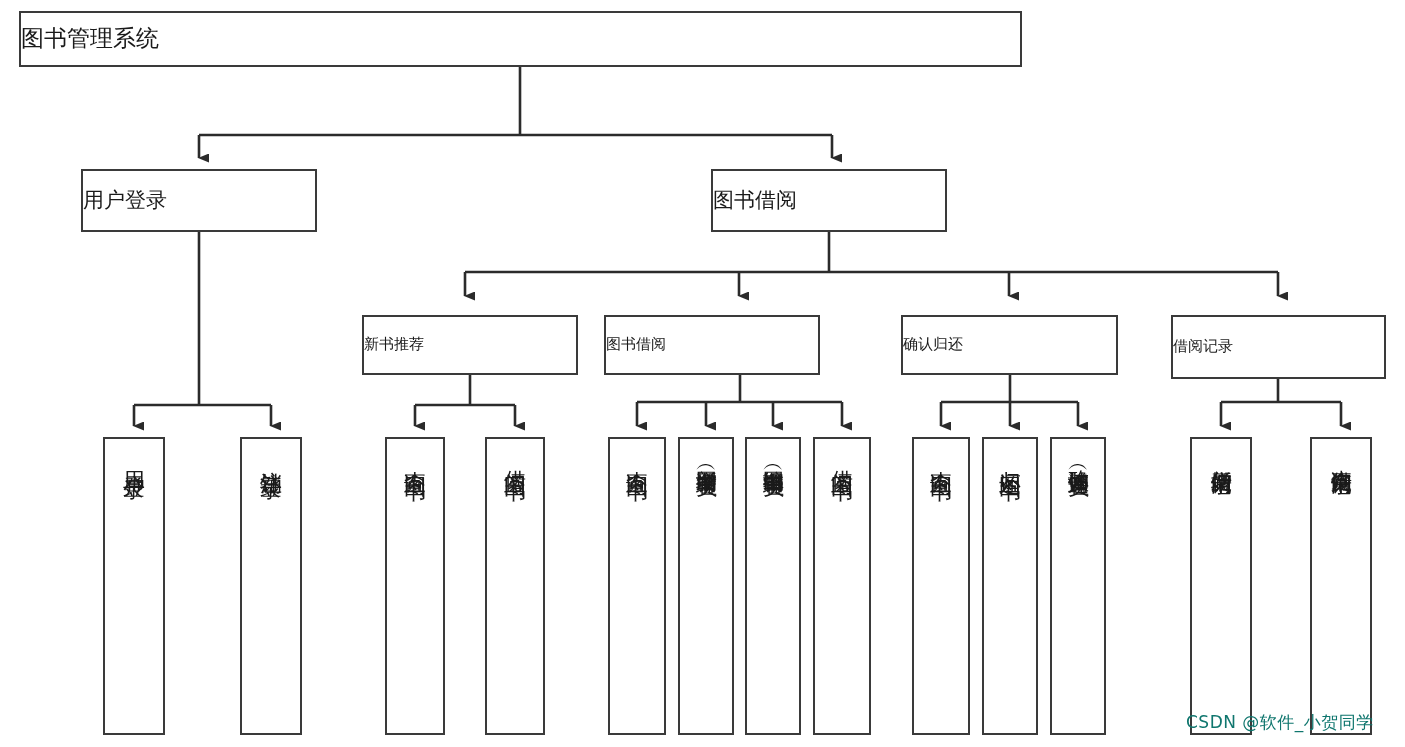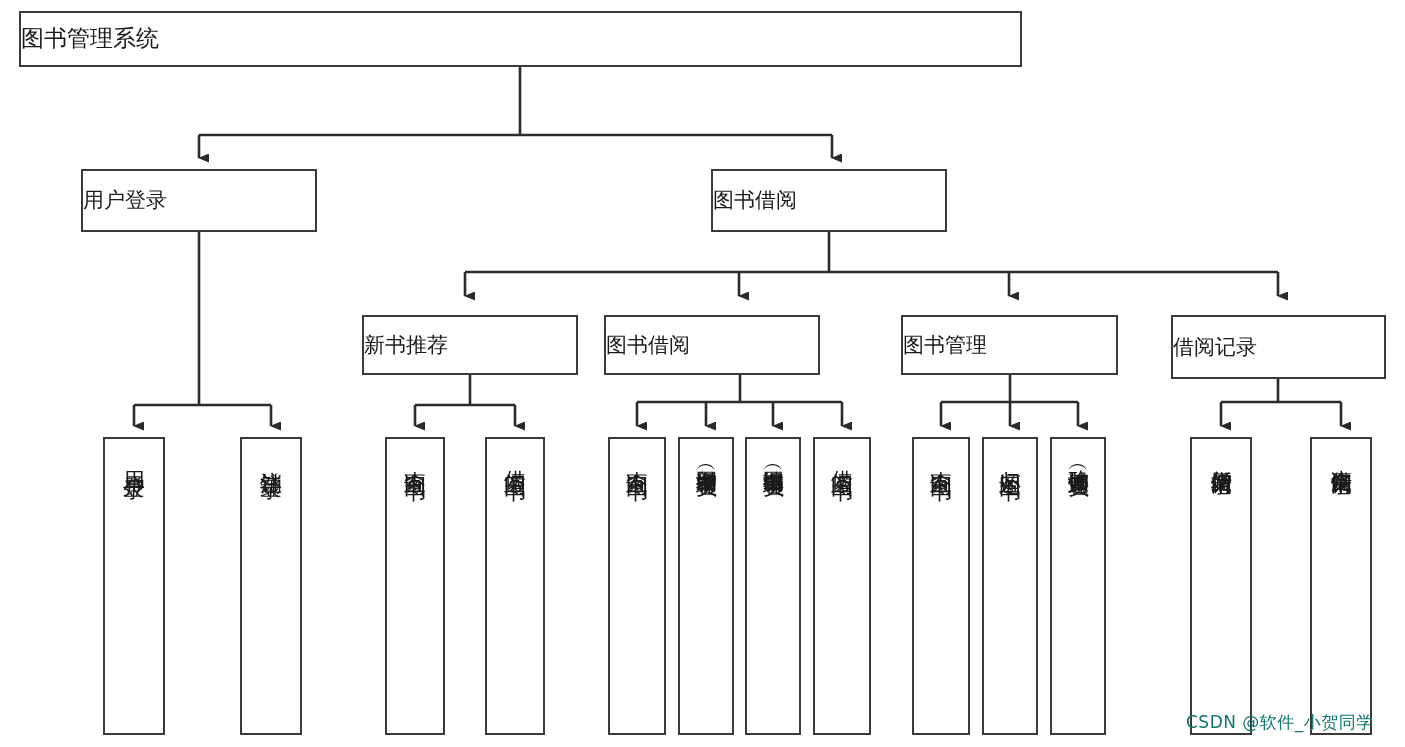--- a/index.html
+++ b/index.html
@@ -9,21 +9,21 @@
 
   .node{position:absolute;box-sizing:border-box;background:#ffffff;
         border:2.5px solid #3a3a3a;display:flex;align-items:center;
         color:#1a1a1a;}
   .node.h{ } 
   .node .lbl{display:block;text-align:center;line-height:1.18;white-space:nowrap;}
 
   
   .n-root .lbl{font-size:23px;}
   .n-l1 .lbl{font-size:21px;}
-  .n-l2 .lbl{font-size:21px;}
+  .n-l2 .lbl{font-size:15px;}
 
   
   .node.v{align-items:flex-start;justify-content:center;padding-top:14px;}
   .node.v .lbl{
      writing-mode:vertical-rl; text-orientation:upright;
      font-size:22px; letter-spacing:3px; line-height:1.1; white-space:nowrap;
   }
   .node.v.tall .lbl{font-size:21px;letter-spacing:1px;}
 
   #watermark{position:absolute;left:1186px;top:711px;font-size:17px;color:#0f766e;
@@ -95,21 +95,21 @@
     <span class="lbl">图书借阅</span>
   </div>
 
   <div class="node h n-l2" style="left:362px;top:315px;width:216px;height:60px;">
     <span class="lbl">新书推荐</span>
   </div>
   <div class="node h n-l2" style="left:604px;top:315px;width:216px;height:60px;">
     <span class="lbl">图书借阅</span>
   </div>
   <div class="node h n-l2" style="left:901px;top:315px;width:217px;height:60px;">
-    <span class="lbl">图书管理</span>
+    <span class="lbl">确认归还</span>
   </div>
   <div class="node h n-l2" style="left:1171px;top:315px;width:215px;height:64px;">
     <span class="lbl">借阅记录</span>
   </div>
 
   <div class="node v" style="left:103px;top:437px;width:62px;height:298px;">
     <span class="lbl">用户登录</span>
   </div>
   <div class="node v" style="left:240px;top:437px;width:62px;height:298px;">
     <span class="lbl">注销登录</span>

